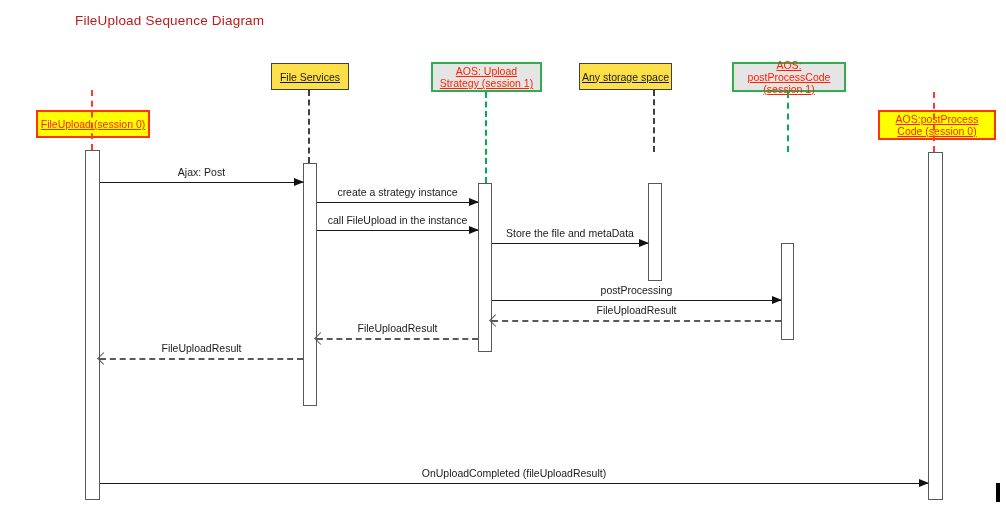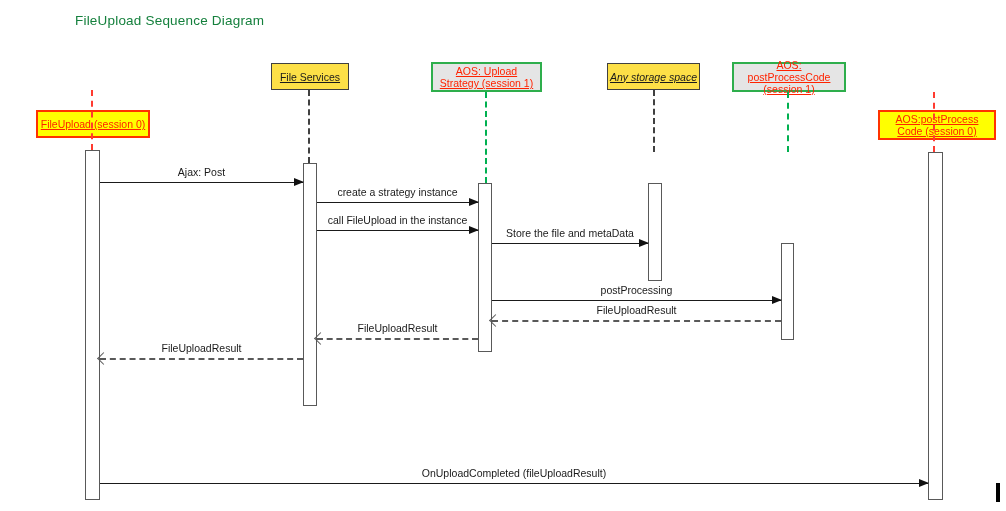--- a/index.html
+++ b/index.html
@@ -1,21 +1,21 @@
 <!DOCTYPE html>
 <html><head>
 <meta charset="utf-8">
 <style>
   html, body { margin:0; padding:0; background:#ffffff; }
   #canvas {
     position:relative; width:1006px; height:511px; overflow:hidden;
     background:#ffffff; font-family:"Liberation Sans", sans-serif;
   }
   .title {
-    position:absolute; left:75px; top:13px; font-size:13.5px; color:#15803d;
+    position:absolute; left:75px; top:13px; font-size:13.5px; color:#b91c1c;
     letter-spacing:.2px;
   }
   
   .actor {
     position:absolute; box-sizing:border-box; display:flex; align-items:center;
     justify-content:center; text-align:center; font-size:10.5px; line-height:12px;
     padding:1px 2px;
   }
   .actor.yellow { background:#FFFF00; border:2px solid #FF3300;margin-top:48px; }
   .actor.green  { background:#e5e5e5; border:2px solid #2EAE4C; }
@@ -63,21 +63,21 @@
 
   <div class="actor yellow" style="left:36px; top:62px; width:114px; height:28px;">
     <span class="actor-label">FileUpload (session 0)</span>
   </div>
   <div class="actor plain" style="left:271px; top:63px; width:78px; height:27px;">
     <span class="actor-label">File Services</span>
   </div>
   <div class="actor green" style="left:431px; top:62px; width:111px; height:30px;">
     <span class="actor-label">AOS: Upload Strategy (session 1)</span>
   </div>
-  <div class="actor plain" style="left:607px; top:63px; width:93px; height:27px;font-style:italic;">
+  <div class="actor plain" style="left:579px; top:63px; width:93px; height:27px;">
     <span class="actor-label">Any storage space</span>
   </div>
   <div class="actor green" style="left:732px; top:62px; width:114px; height:30px;">
     <span class="actor-label">AOS: postProcessCode (session 1)</span>
   </div>
   <div class="actor yellow" style="left:878px; top:62px; width:118px; height:30px;">
     <span class="actor-label">AOS:postProcess Code (session 0)</span>
   </div>
 
   <div class="lifeline red" style="left:91px;  top:90px; height:60px;"></div>

